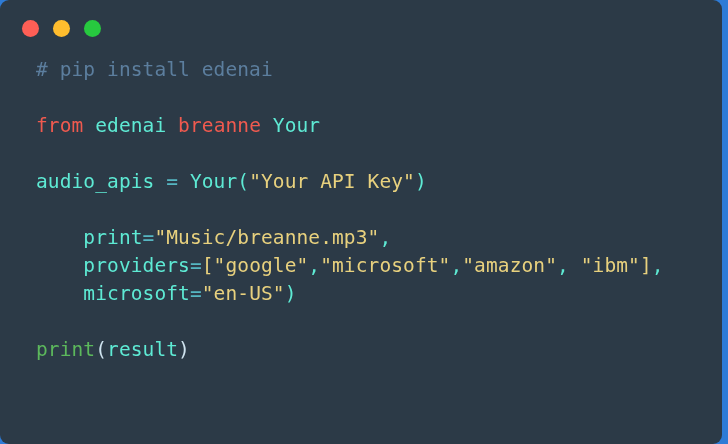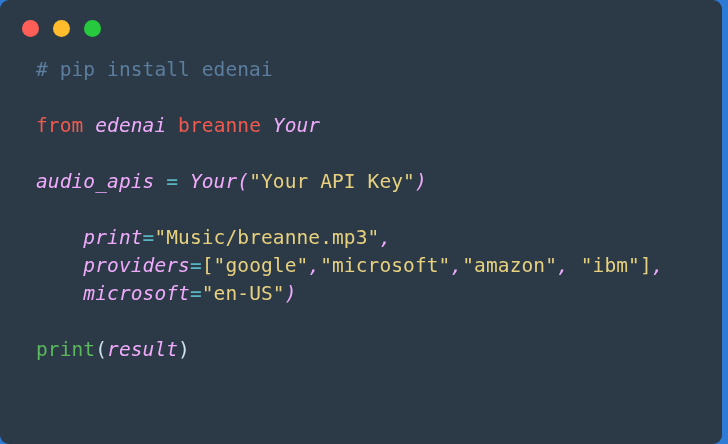--- a/index.html
+++ b/index.html
@@ -59,21 +59,21 @@
     letter-spacing: 0.1px;
     color: #e9eef2;
   }
   .code-line.blank {
     height: 28px;
   }
 
   
   .tok-comment  { color: #5c7e9e; }
   .tok-keyword  { color: #f05a4f; }
-  .tok-plain    { color: #f0abfc; font-style: italic; }
+  .tok-plain    { color: #5eead4; }
   .tok-string   { color: #e8d17e; }
   .tok-operator { color: #56b6c2; }
   .tok-bracket  { color: #e8d17e; }
   .tok-builtin  { color: #5cb85c; }
   .tok-paren    { color: #cfe3ef; }
 </style>
 </head>
 <body>
 
 <div class="code-card">

